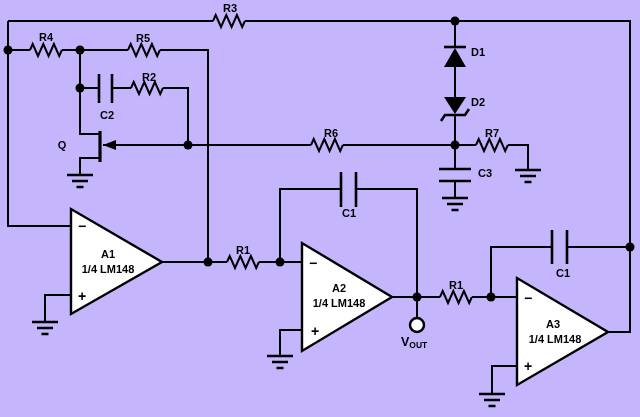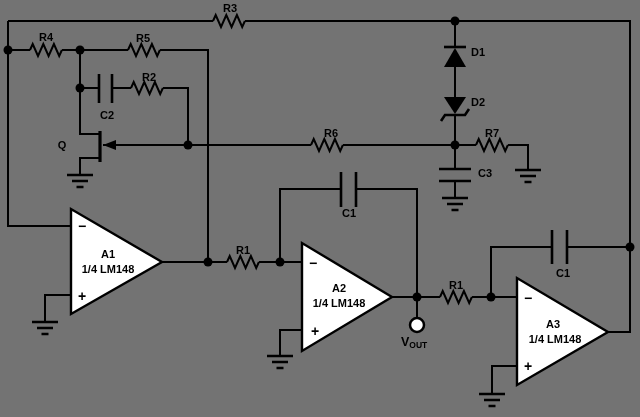--- a/index.html
+++ b/index.html
@@ -1,17 +1,17 @@
 <!DOCTYPE html>
 <html><head>
 <meta charset="utf-8">
 <style>
   html,body{margin:0;padding:0;background:#ffffff;}
   .stage{
-    width:640px;height:417px;background:#737373;position:relative;overflow:hidden;
+    width:640px;height:417px;background:#c4b5fd;position:relative;overflow:hidden;
     font-family:"Liberation Sans", sans-serif;
   }
   svg{display:block;}
   .wire{stroke:#000;stroke-width:2;fill:none;}
   .thick{stroke:#000;stroke-width:2.6;fill:none;}
   .tri{stroke:#000;stroke-width:2.4;fill:#ffffff;stroke-linejoin:miter;}
   .fillb{fill:#000;stroke:none;}
   .lbl{font-family:"Liberation Sans", sans-serif;font-weight:bold;font-size:11px;fill:#000;text-anchor:middle;}
   .sign{font-family:"Liberation Sans", sans-serif;font-weight:bold;font-size:14px;fill:#000;text-anchor:middle;}
   .vout{font-family:"Liberation Sans", sans-serif;font-weight:bold;font-size:12.5px;fill:#000;}

